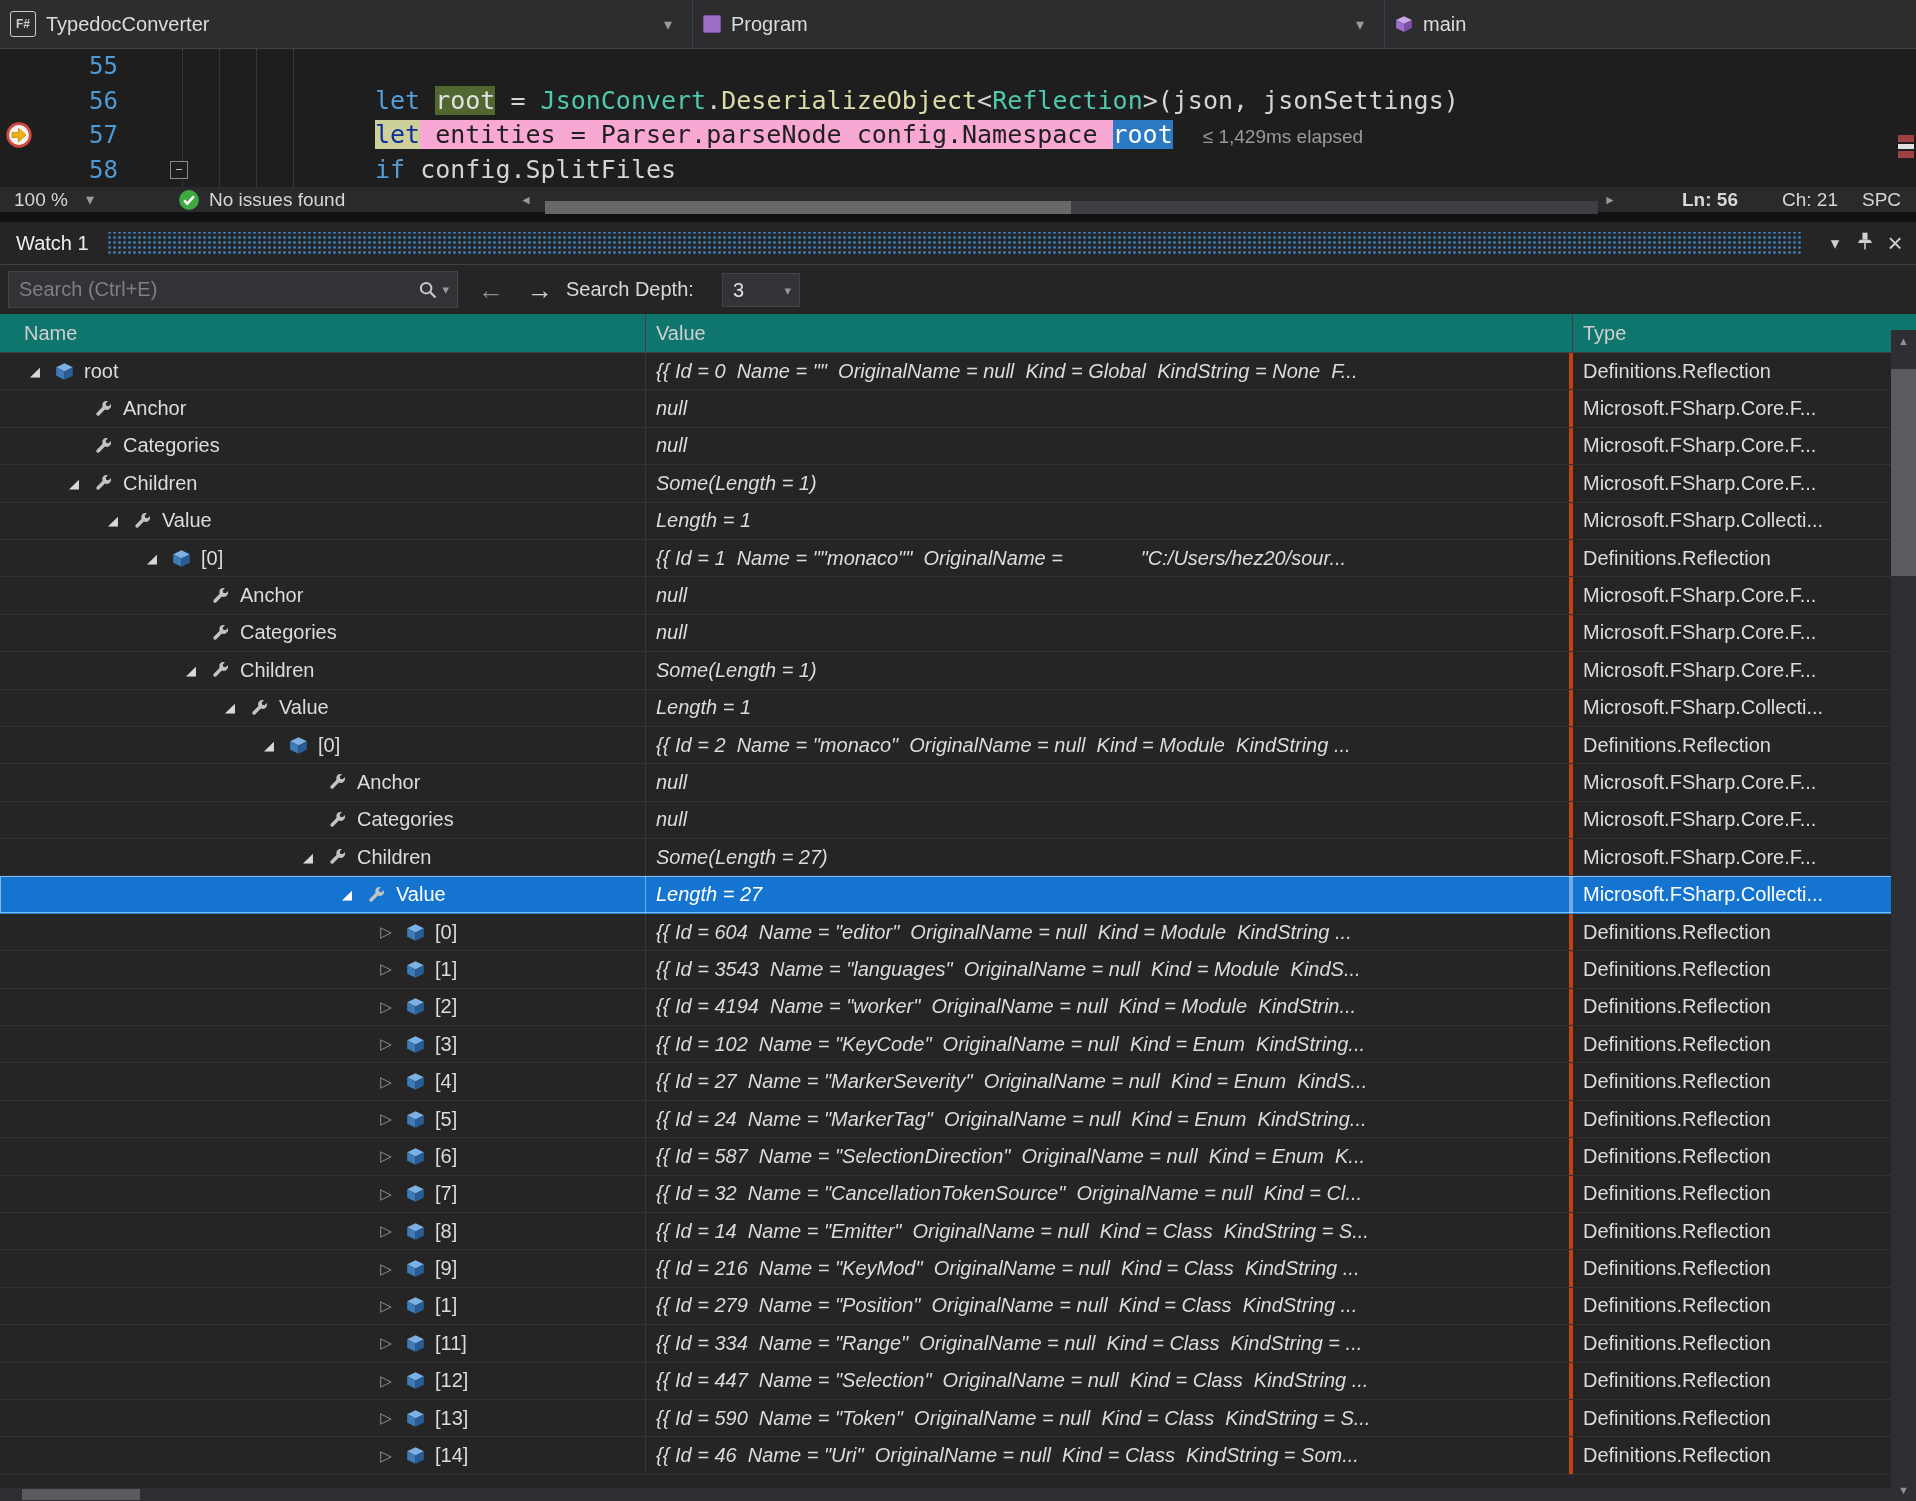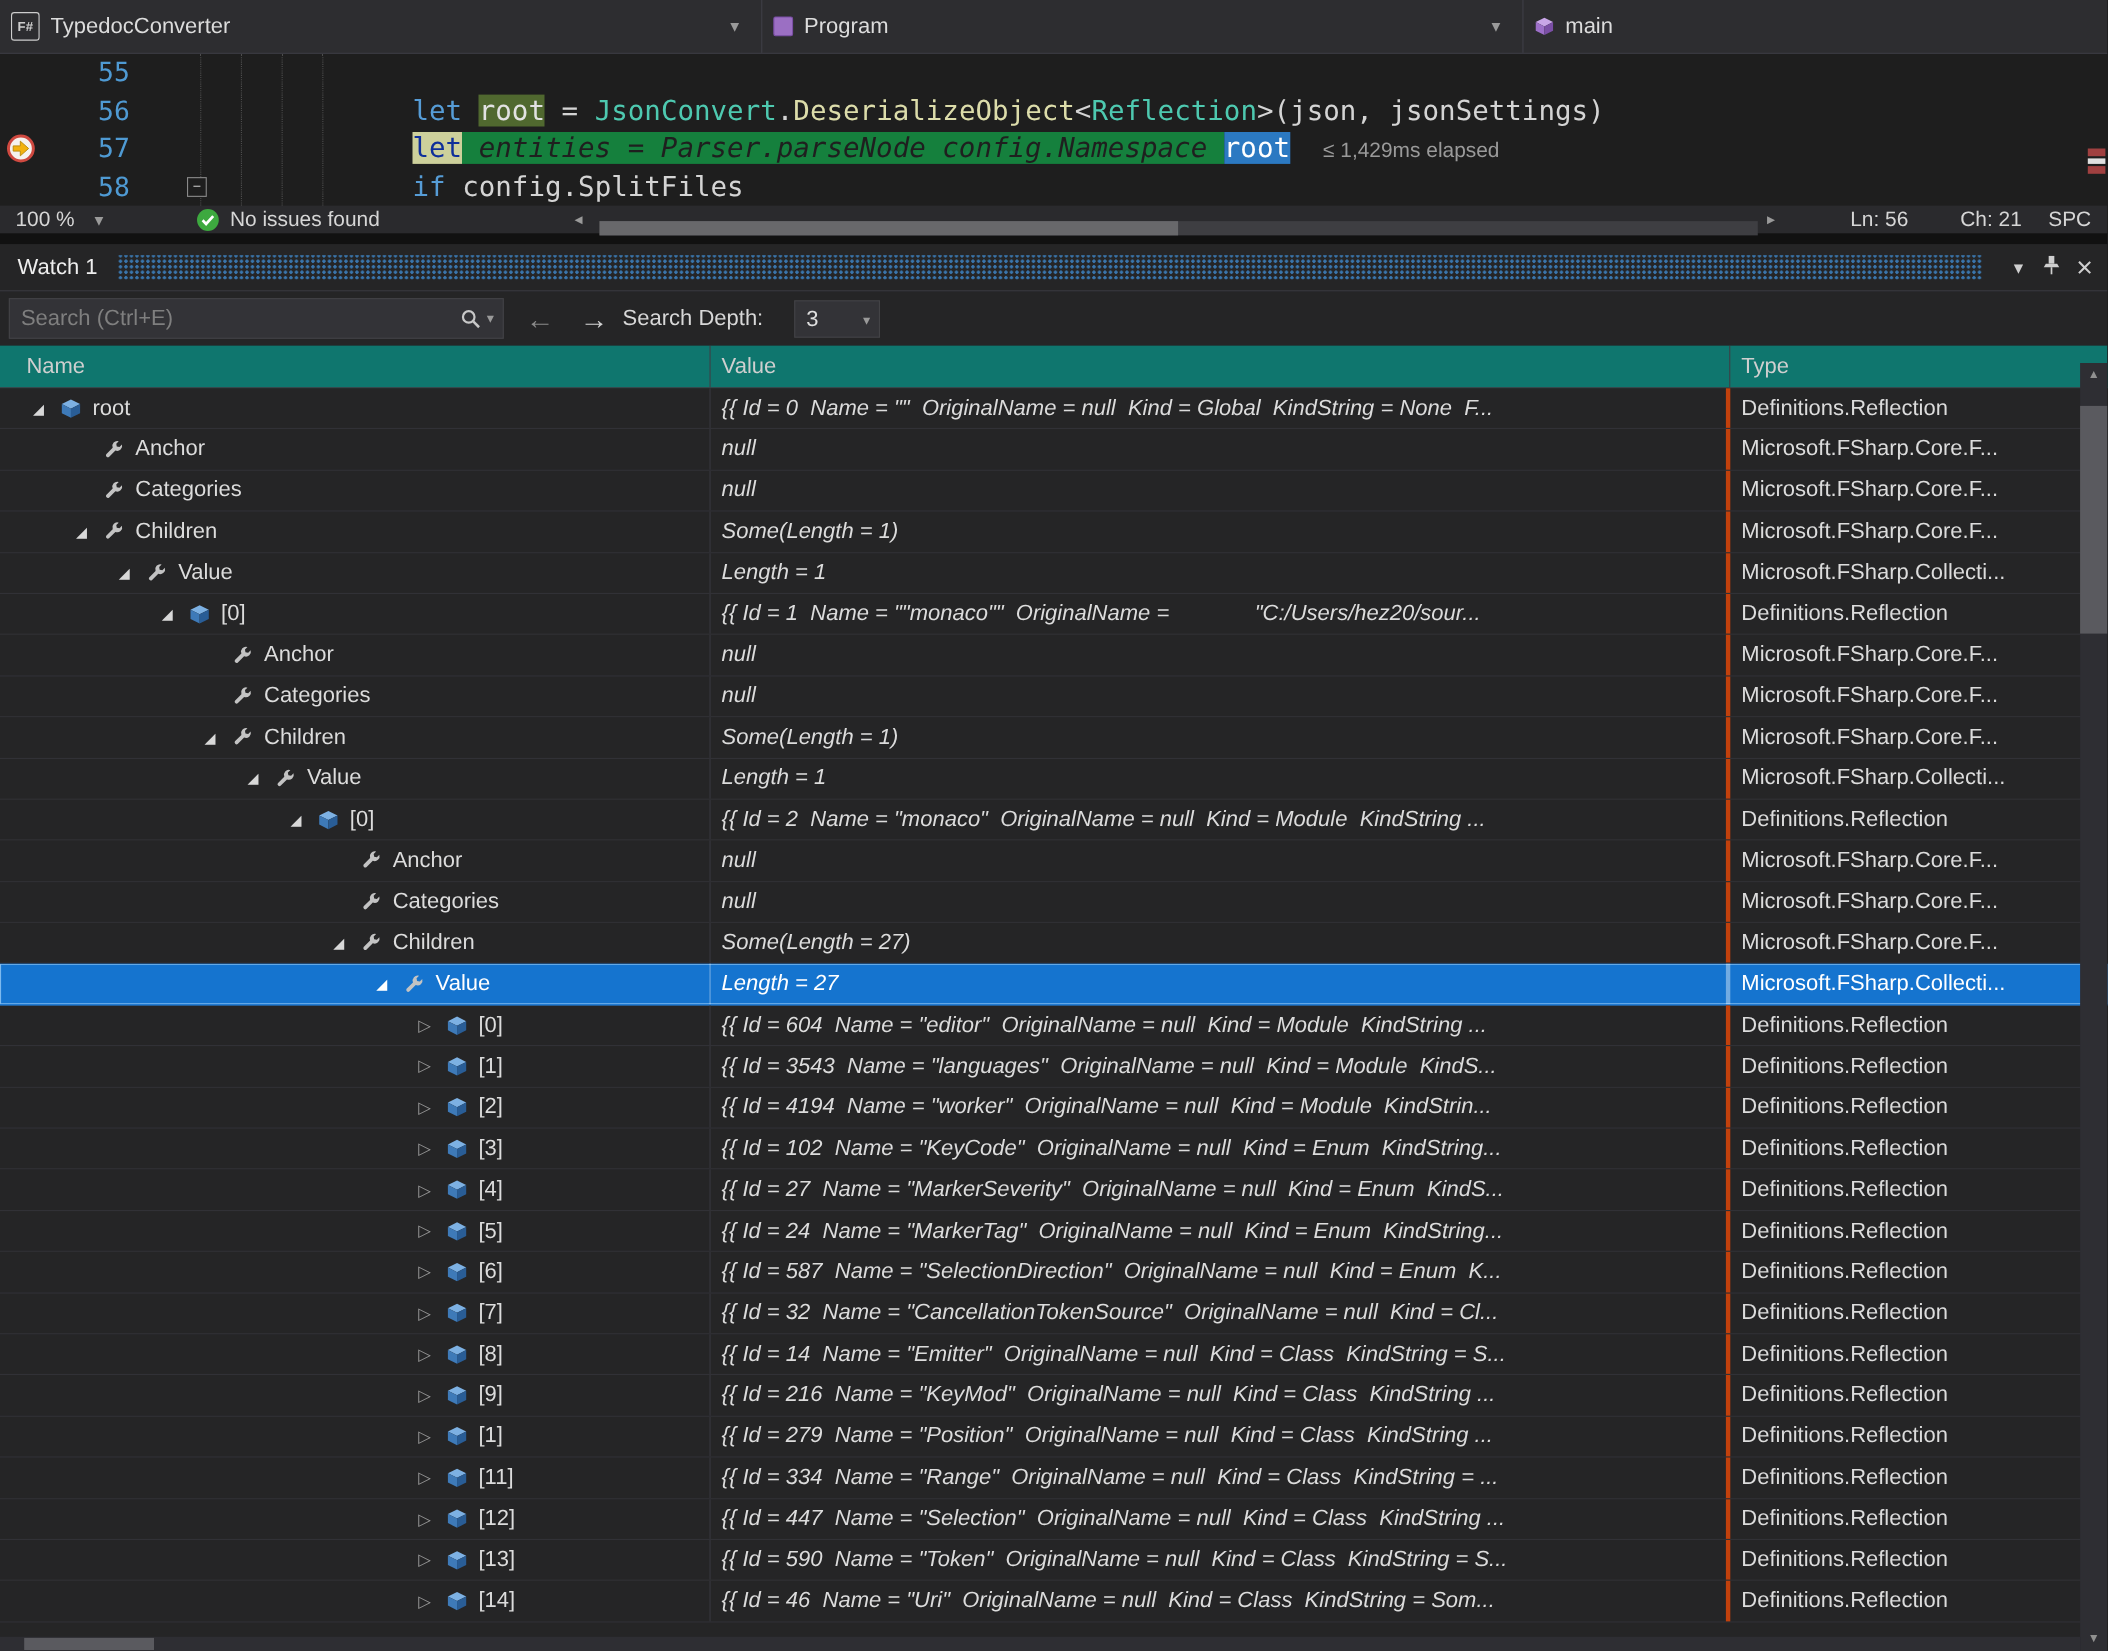--- a/index.html
+++ b/index.html
@@ -26,21 +26,21 @@
   .bp{position:absolute;left:5px;top:3px;width:28px;height:28px;}
   .code-text{position:absolute;left:375px;top:0;white-space:pre;}
   .fold-box{position:absolute;left:170px;top:8px;width:18px;height:18px;box-sizing:border-box;
             border:1px solid #8a8a8a;background:#1e1e1e;color:#c8c8c8;font-size:13px;line-height:15px;
             text-align:center;z-index:3;font-family:"Liberation Sans",sans-serif;}
   .tk-kw{color:#569cd6;}
   .tk-pl{color:#d4d4d4;}
   .tk-ty{color:#4ec9b0;}
   .tk-fn{color:#dcdcaa;}
   .tk-ref{background:#50682f;color:#e2e2e2;}
-  .tk-hl{background:#15803d;color:#1f1f1f;font-style:italic;}
+  .tk-hl{background:#f9a8d4;color:#1f1f1f;}
   .tk-hlkw{background:#cdd09b;color:#0f2f9a;}
   .tk-sel{background:#2b79c2;color:#ffffff;}
   .perf-tip{font-family:"Liberation Sans",sans-serif;font-size:19px;color:#9a9a9a;margin-left:30px;white-space:normal;}
   #ruler{position:absolute;right:2px;top:86px;width:16px;}
   #ruler div{margin-bottom:2px;}
 
   
   #statusbar{position:relative;height:25px;background:#2a2a2d;font-size:19px;color:#d6d6d6;}
   .abs{position:absolute;top:0;height:100%;display:flex;align-items:center;}
   #hs-track{position:absolute;left:545px;top:14px;width:1053px;height:13px;background:#3e3e42;}
@@ -179,21 +179,21 @@
     </div>
     <div class="abs" style="left:520px;">
         <span class="sb-arrow">◄</span>
       </div>
     <div id="hs-track">
       <div id="hs-thumb"></div>
     </div>
     <div class="abs" style="left:1604px;">
         <span class="sb-arrow">►</span>
       </div>
-    <div class="abs" style="left:1682px;">
+    <div class="abs" style="left:1682px;font-weight:bold;">
         <span>Ln: 56</span>
       </div>
     <div class="abs" style="left:1782px;">
         <span>Ch: 21</span>
       </div>
     <div class="abs" style="left:1862px;align-items:center;">
         <span>SPC</span>
       </div>
   </div>
 

